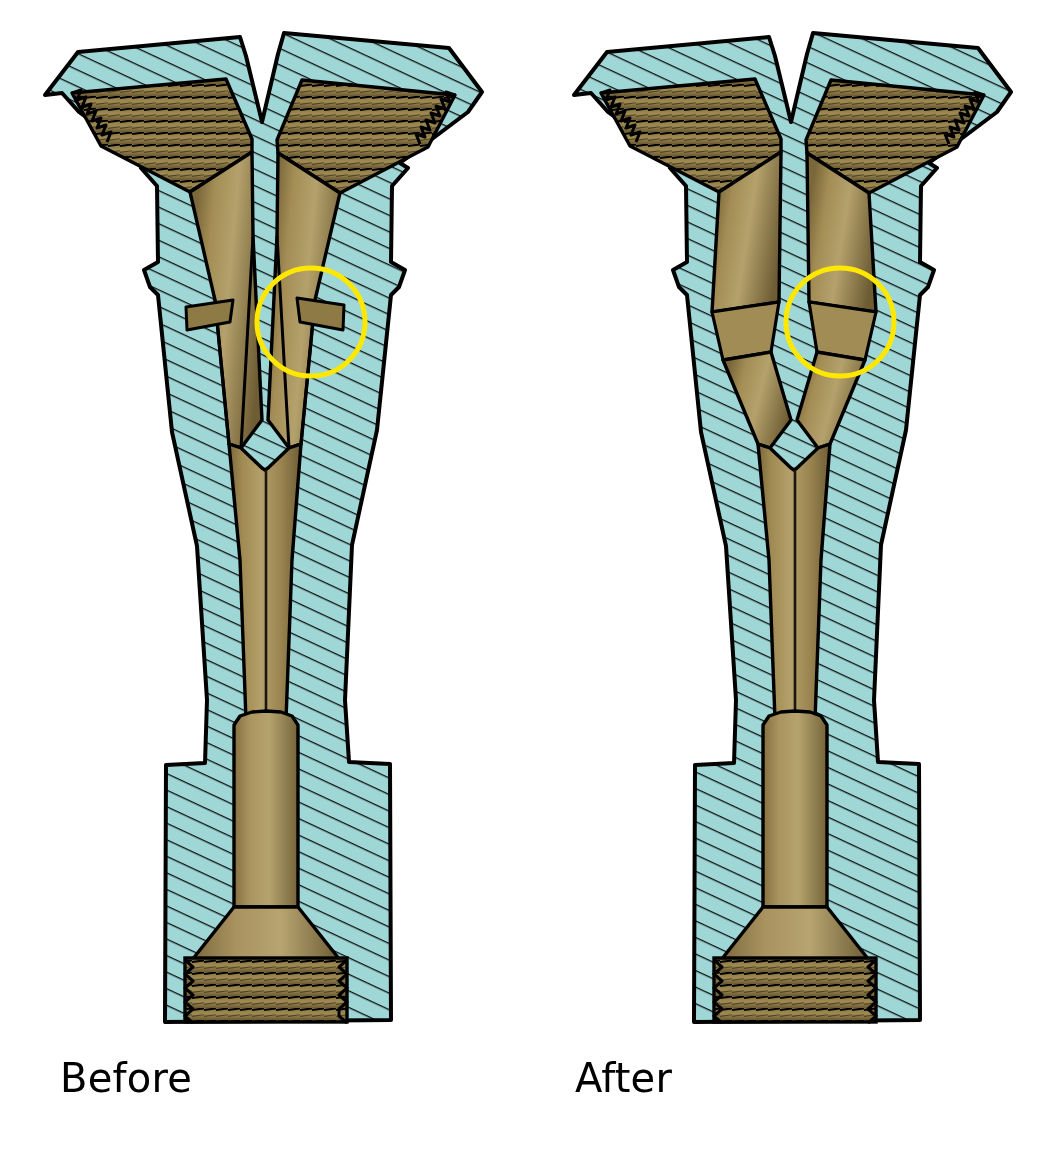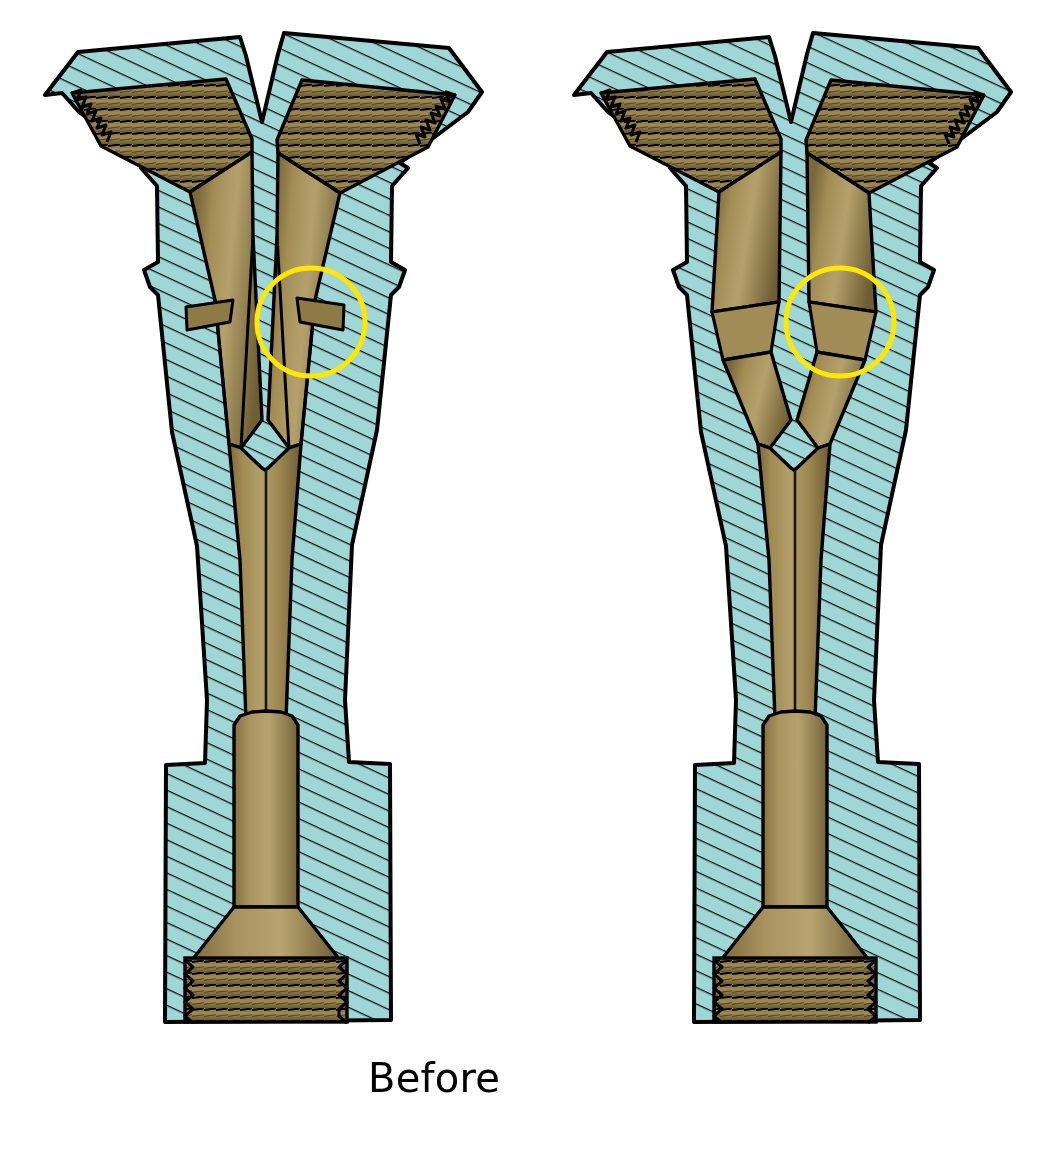--- a/index.html
+++ b/index.html
@@ -6,21 +6,21 @@
   html,body{margin:0;padding:0;background:#ffffff;}
   body{
     width:1061px;height:1151px;
     font-family:"DejaVu Sans","Liberation Sans",sans-serif;
     overflow:hidden;
   }
   #stage{position:relative;width:1061px;height:1151px;background:#ffffff;}
   svg.figure{position:absolute;top:0;left:0;width:1061px;height:1151px;}
   .caption{
     position:absolute;
-    text-align:right;
+    text-align:left;
     font-size:40px;
     color:#000000;
     font-family:"DejaVu Sans","Liberation Sans",sans-serif;
     letter-spacing:0.2px;
     user-select:none;
   }
   #caption-before{left:60px;top:1055px;width:440px;}
   #caption-after{left:575px;top:1055px;width:440px;}
 </style>
 </head>
@@ -252,14 +252,15 @@
         <path d="M 714,960 l 8,7 l -8,7 l 8,7 l -8,7 l 8,7 l -8,7 l 8,7 l -8,7 l 8,7" fill="none" stroke="#000000" stroke-width="3" stroke-linejoin="round"></path>
         <path d="M 876,960 l -8,7 l 8,7 l -8,7 l 8,7 l -8,7 l 8,7 l -8,7 l 8,7 l -8,7" fill="none" stroke="#000000" stroke-width="3" stroke-linejoin="round"></path>
       </g>
 
       <circle cx="840" cy="322" r="54" fill="none" stroke="#FFE800" stroke-width="5"></circle>
     </g>
   </svg>
 
   <div class="caption" id="caption-before">Before</div>
 
+  <div class="caption" id="caption-after">After</div>
 
 </div>
 
 </body></html>

